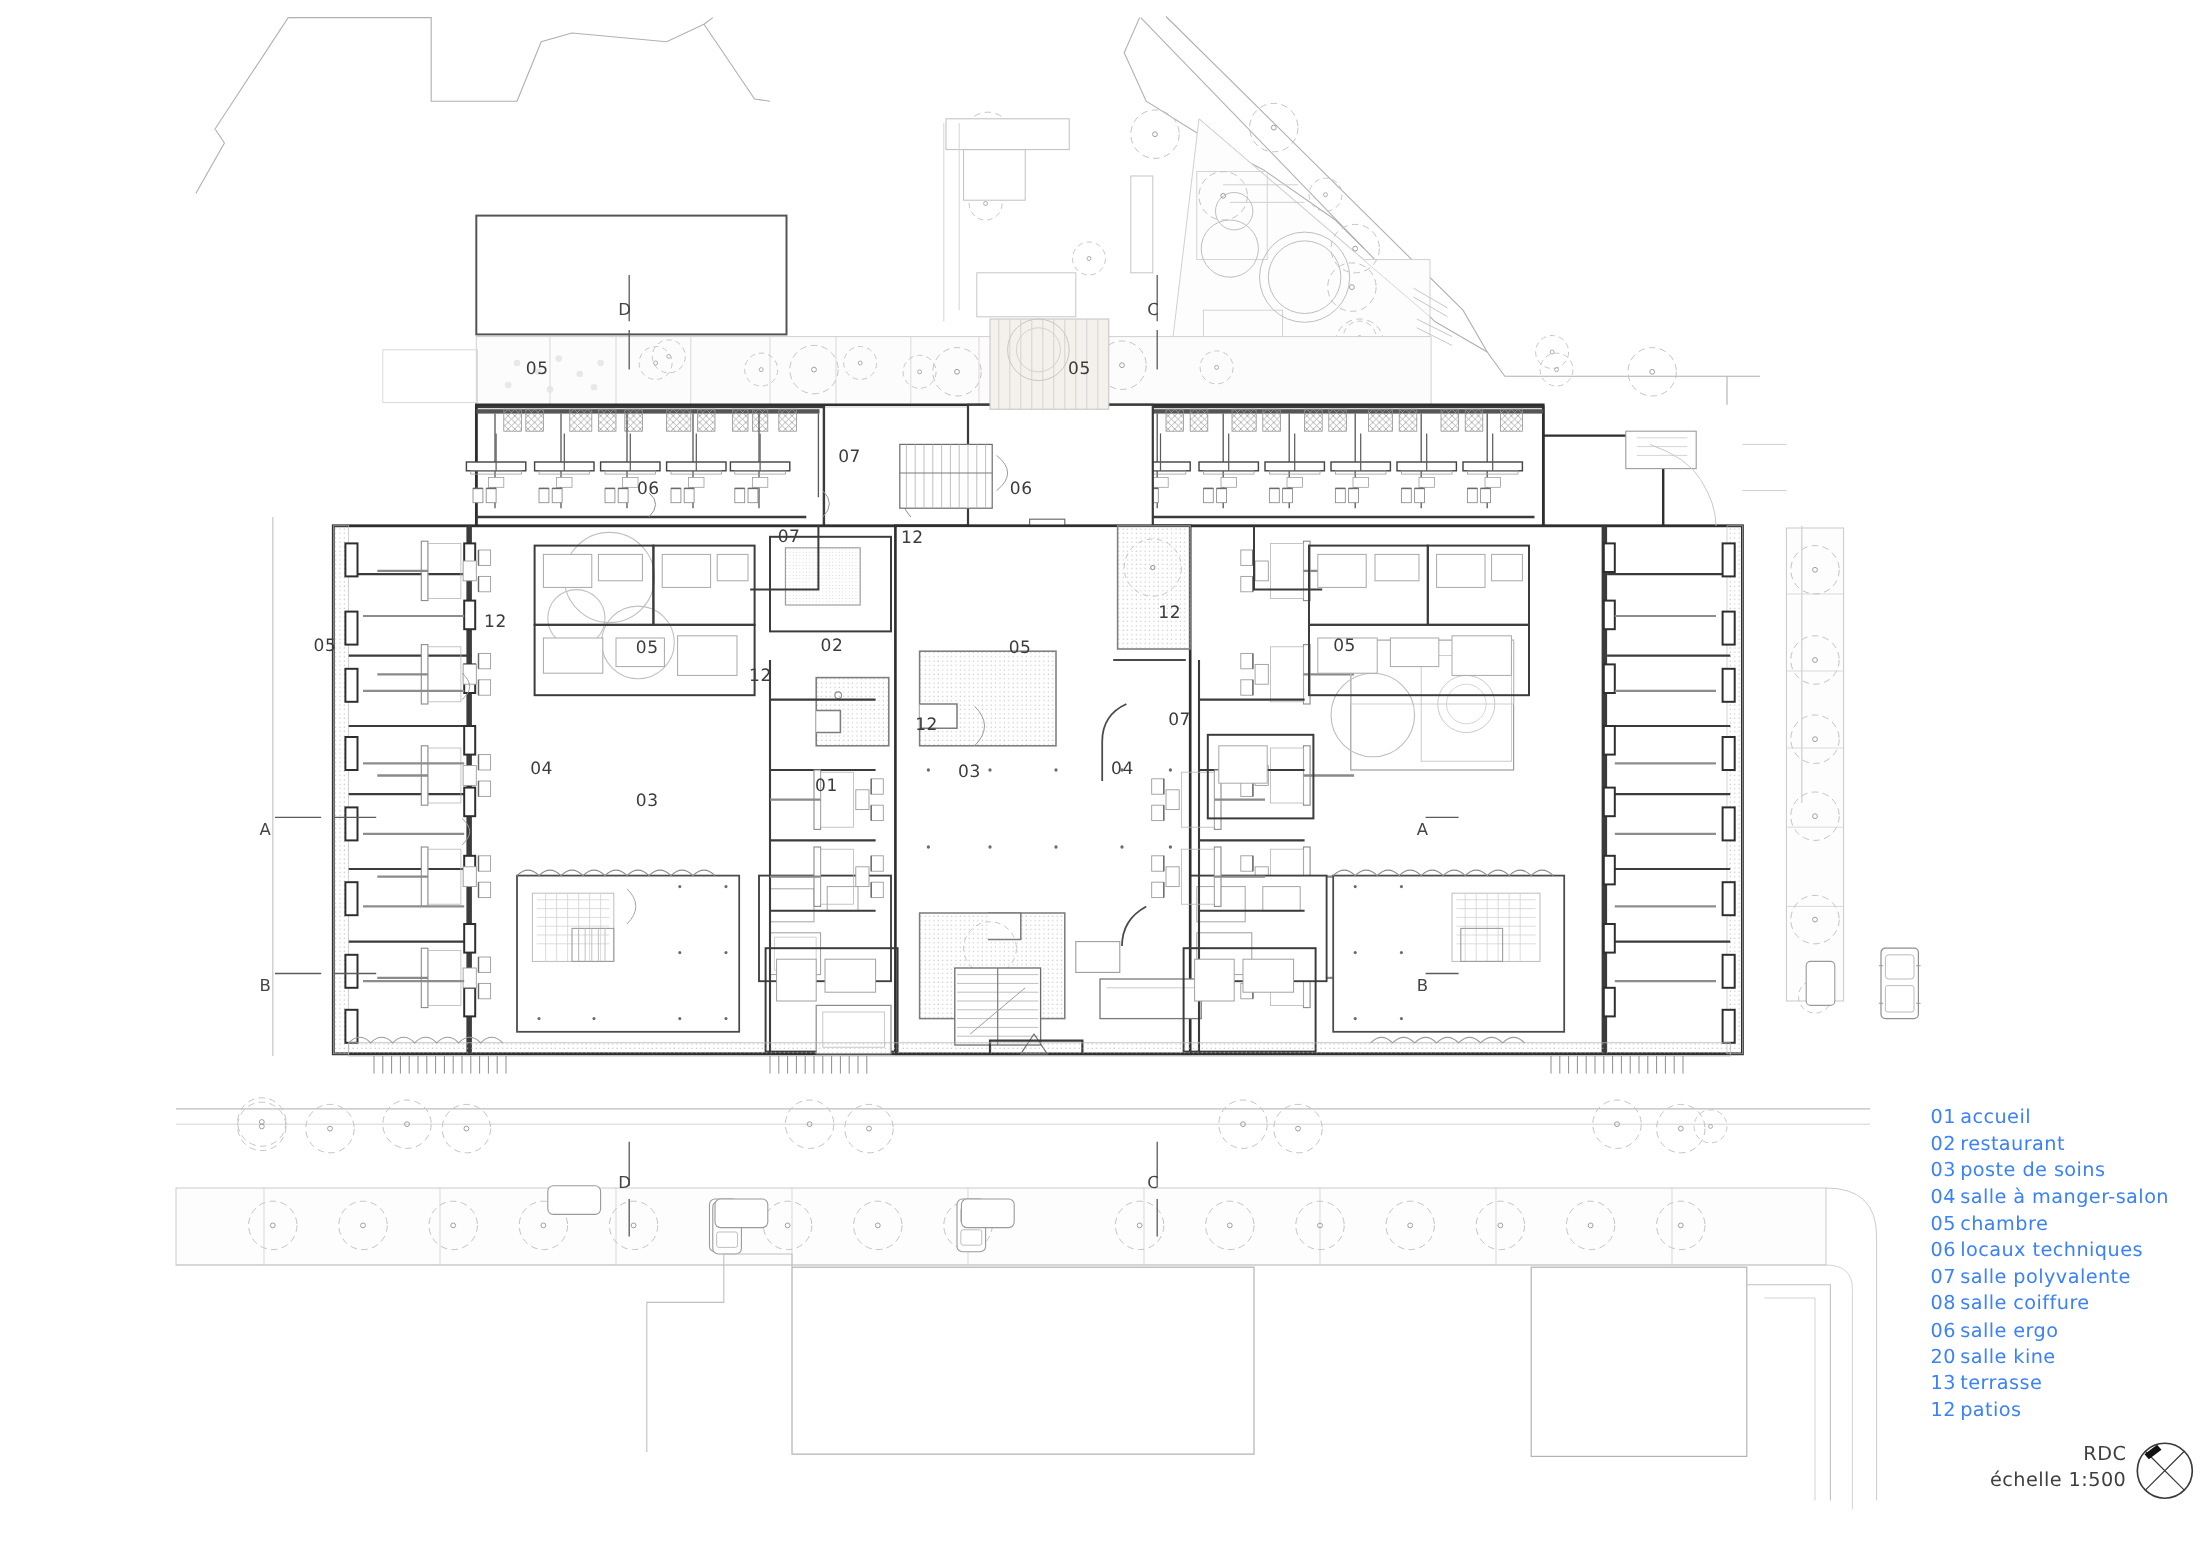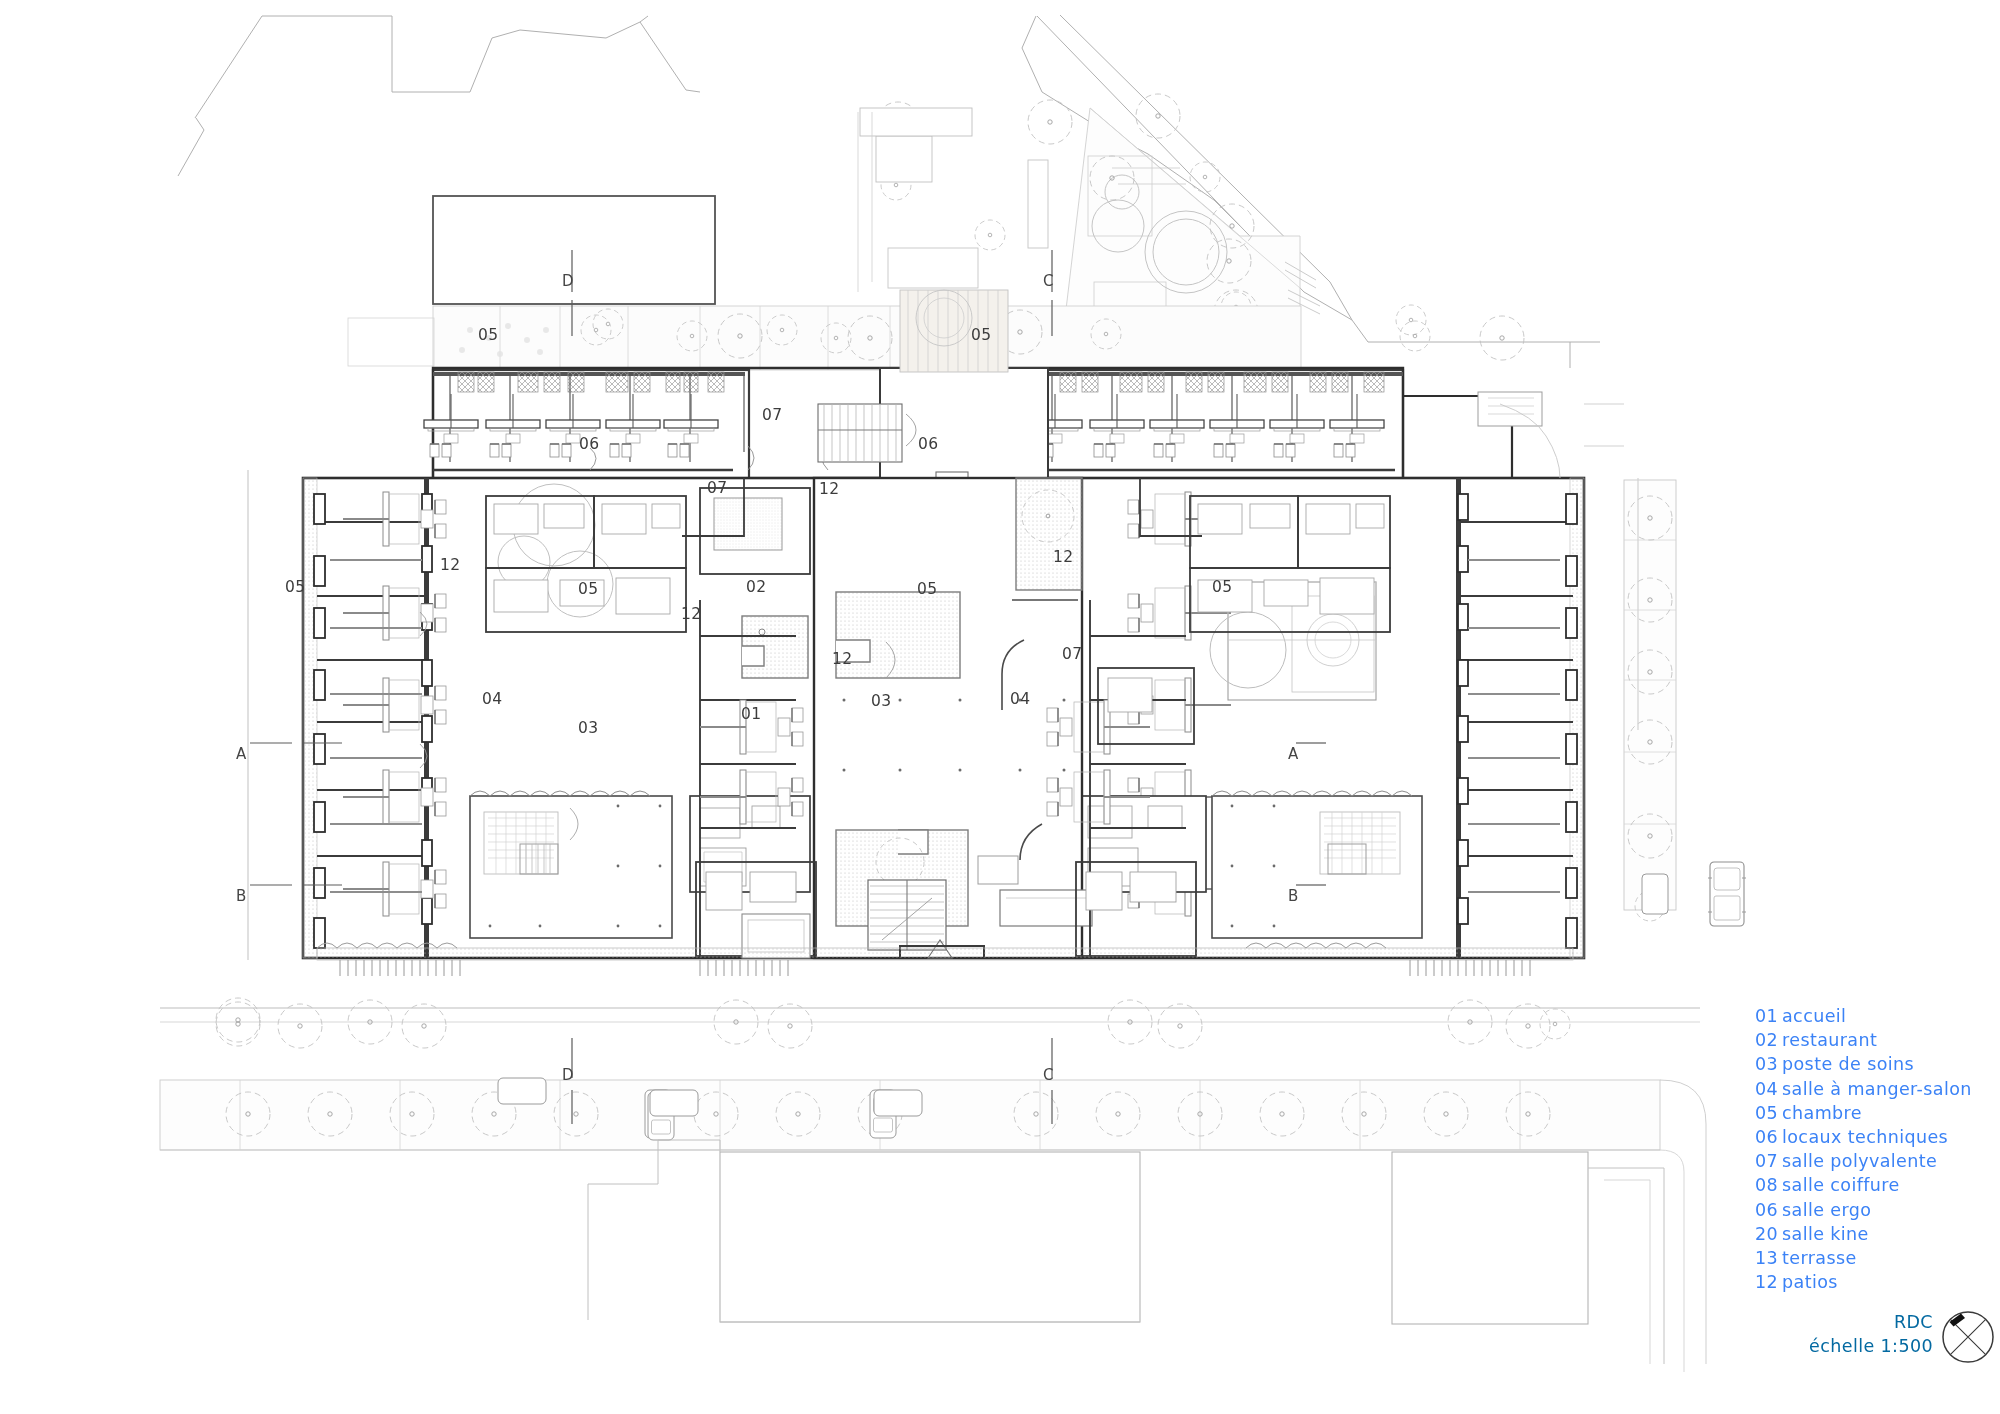--- a/index.html
+++ b/index.html
@@ -10,21 +10,21 @@
 
   
   #legend{position:absolute;left:1755px;top:1004px;width:240px;}
   #legend .row{font-size:17.5px;line-height:24.2px;letter-spacing:.4px;
                white-space:nowrap;color:#3b82f6;}
   #legend .row .num{display:inline-block;width:27px;}
 
   
   #scaleblock{position:absolute;left:1780px;top:1310px;width:215px;height:80px;}
   #scaleblock .txt{position:absolute;right:62px;text-align:left;
-                   font-size:17.5px;letter-spacing:.4px;color:#0369a1;white-space:nowrap;}
+                   font-size:17.5px;letter-spacing:.4px;color:#404040;white-space:nowrap;}
   #scaleblock .t1{top:2px;}
   #scaleblock .t2{top:26px;}
   #compass{position:absolute;right:0px;top:0px;width:54px;height:54px;}
 
   
   .secmark{position:absolute;font-size:15px;color:#454545;letter-spacing:.3px;}
 </style>
 </head>
 <body>
 

